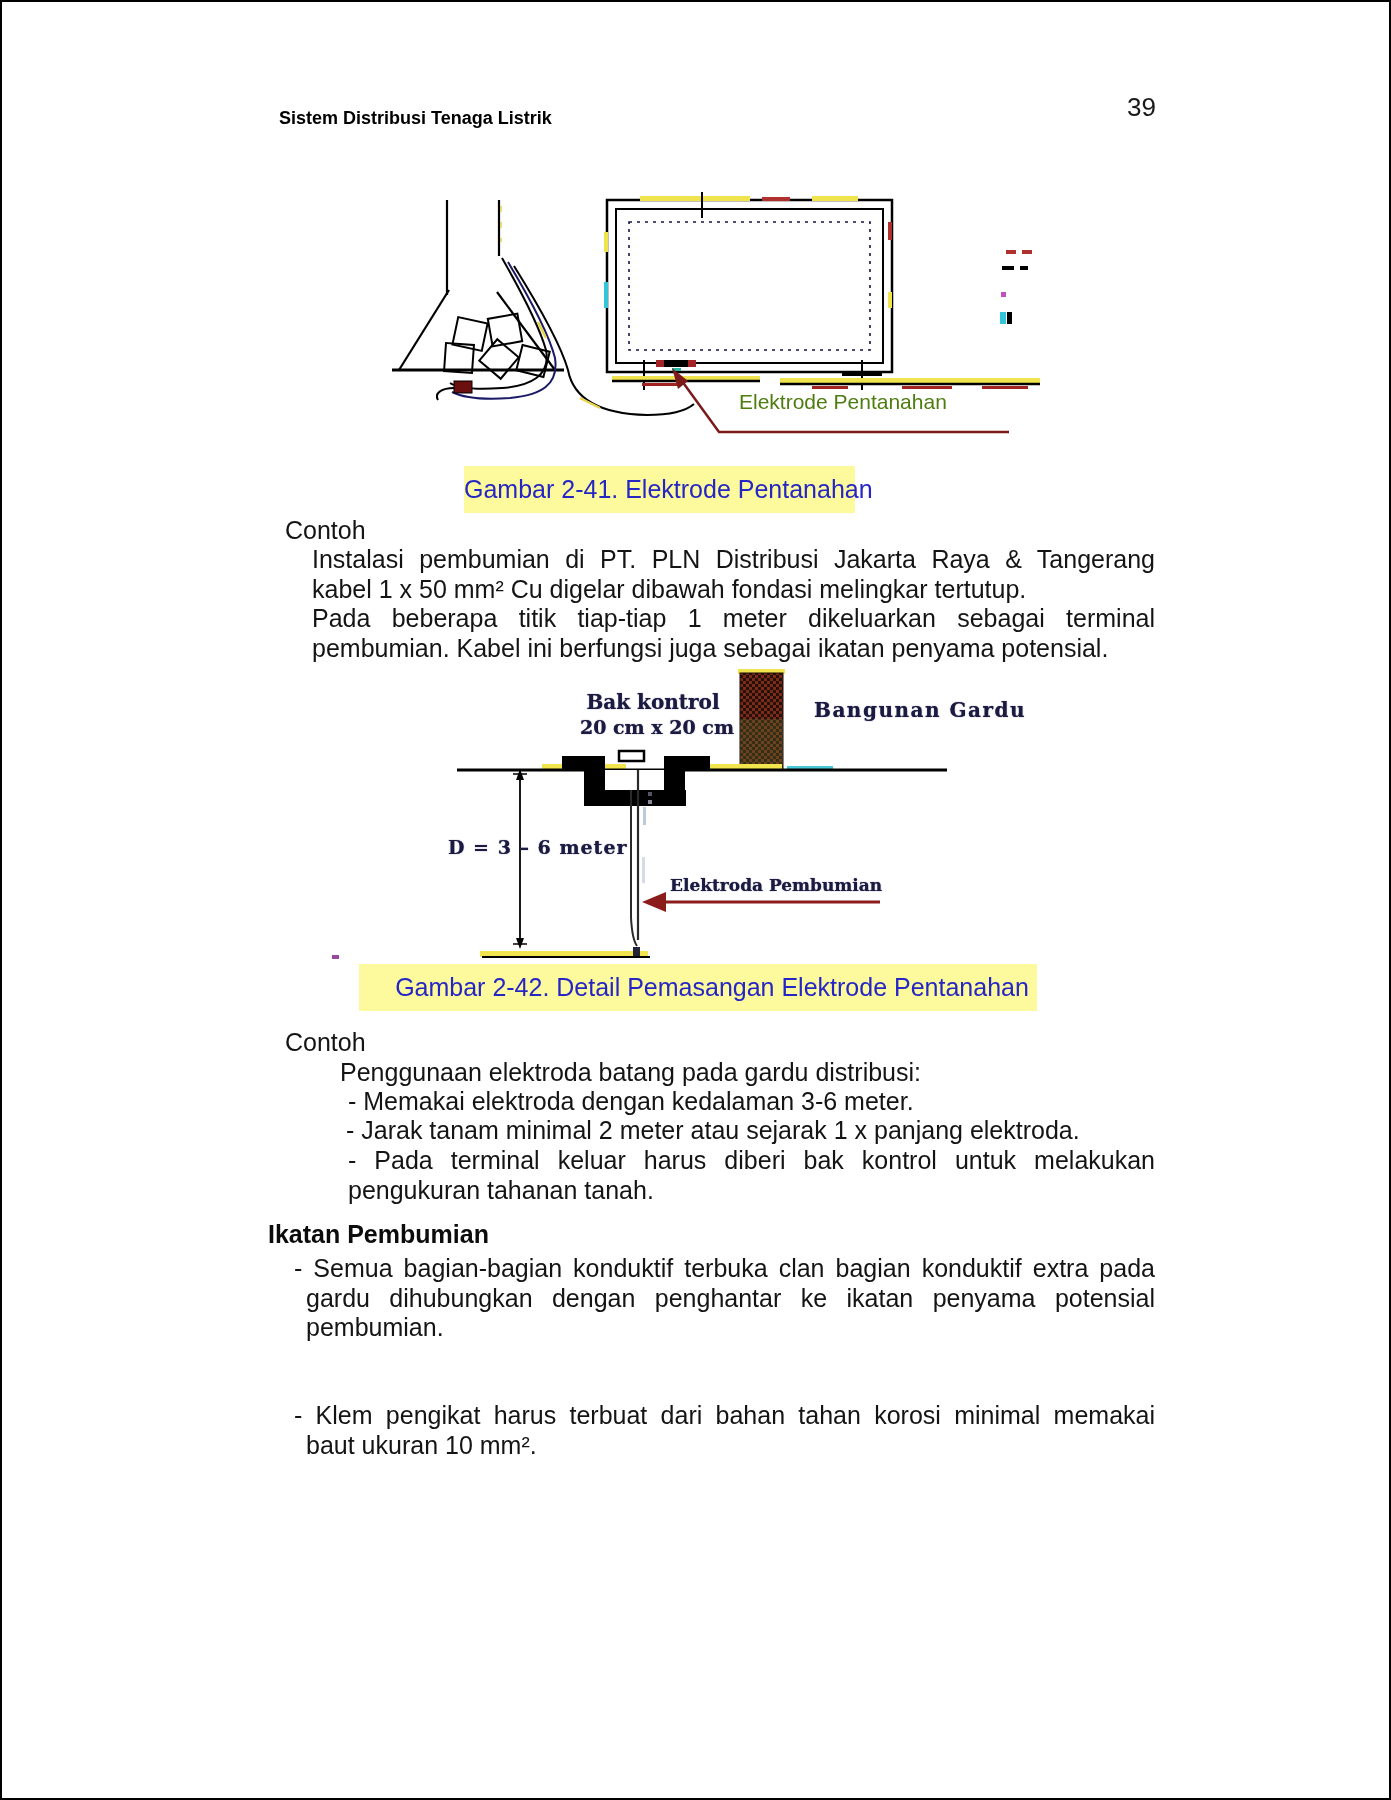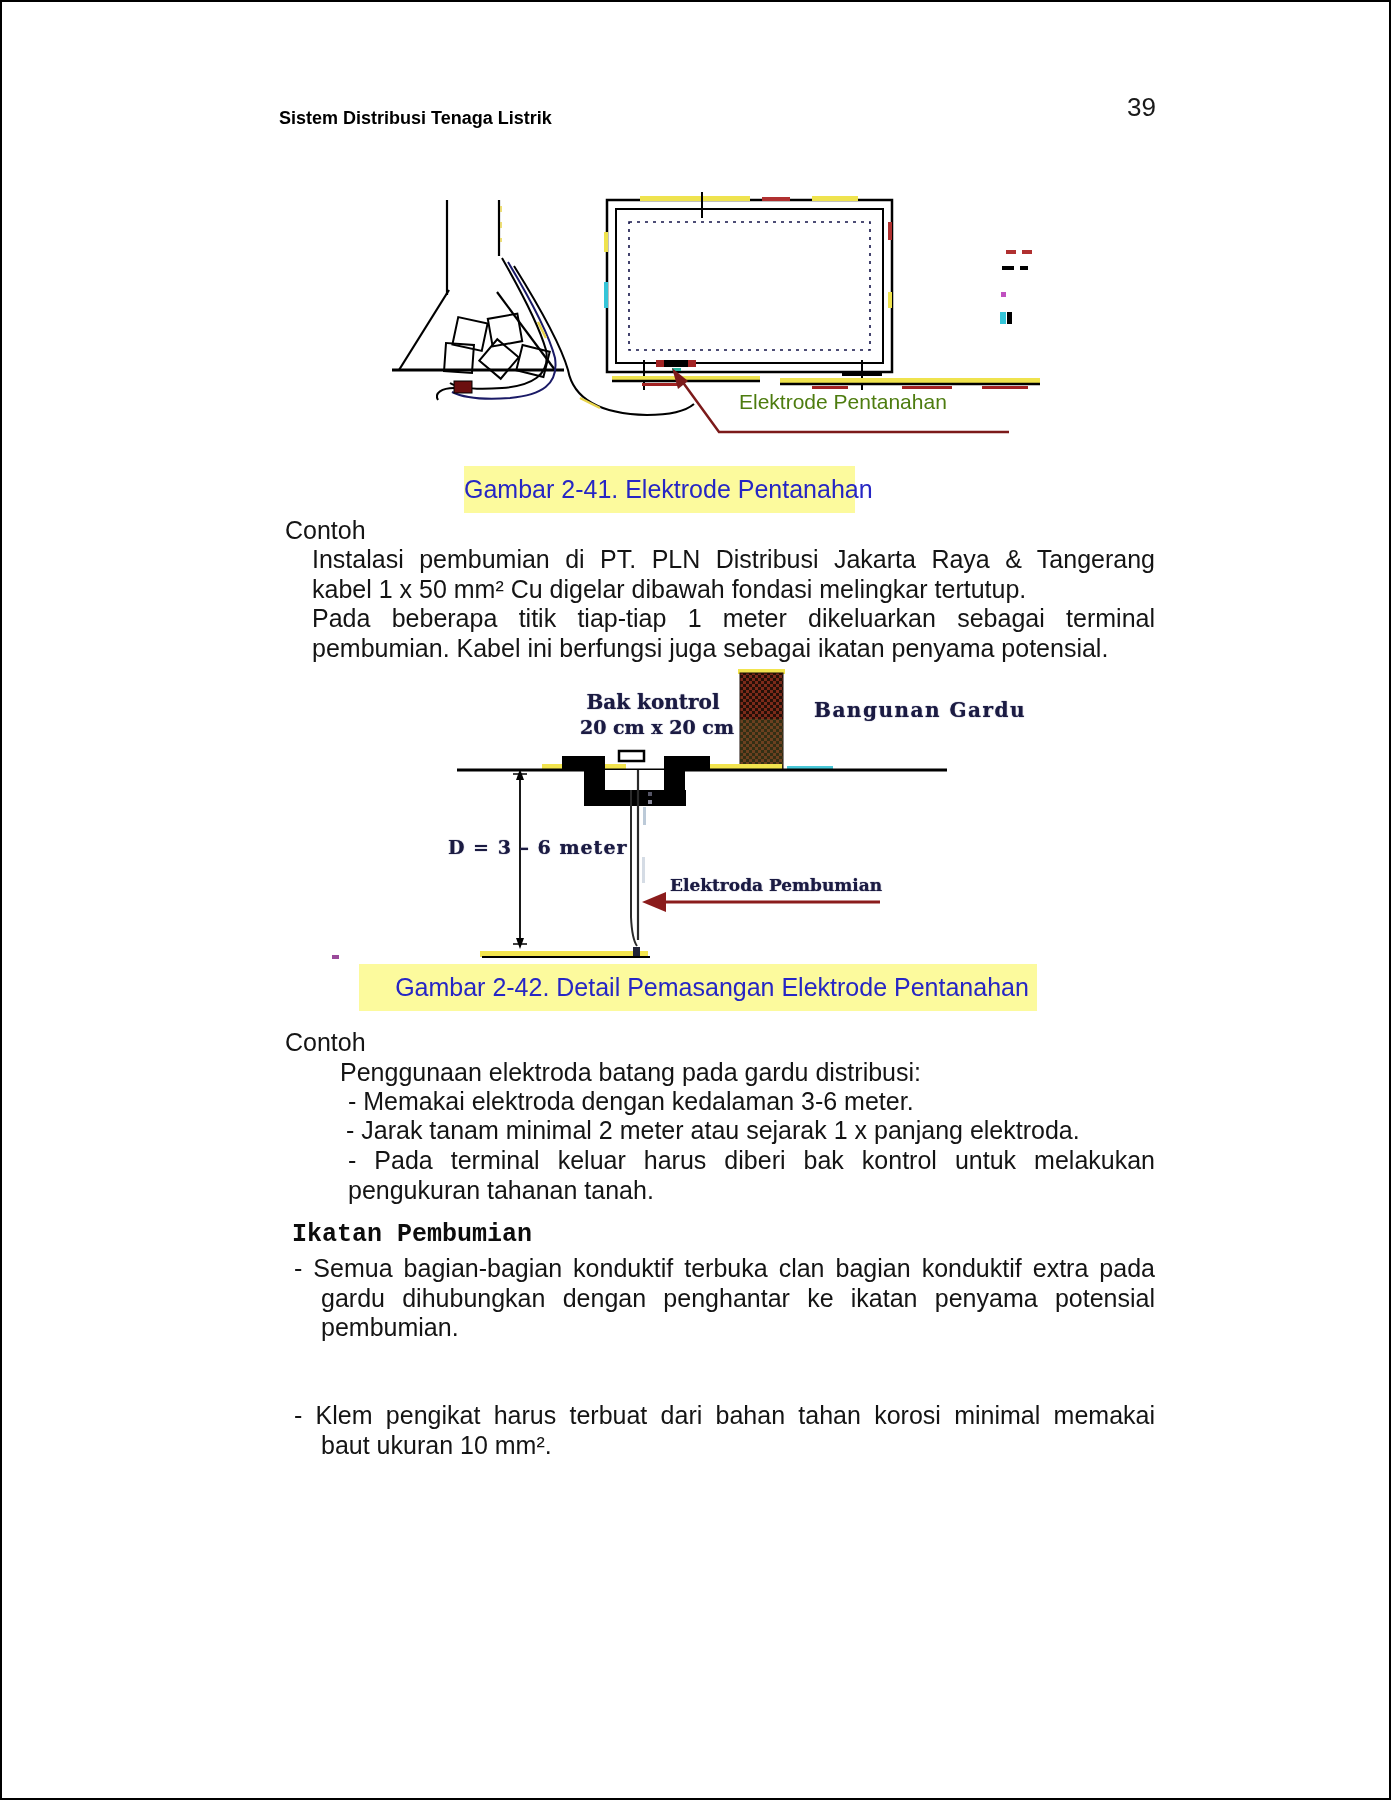--- a/index.html
+++ b/index.html
@@ -8,21 +8,21 @@
   .hdr{font-size:18px;font-weight:bold;color:#000;}
   .pgnum{font-size:26px;color:#1a1a1a;}
   .bodyline{font-size:25px;line-height:29.5px;color:#141414;white-space:normal;}
   .just{text-align:justify;text-align-last:justify;}
   .capbox{background:#fcfa9d;}
   .captext{display:block;font-size:25px;line-height:47px;color:#2626c4;text-align:center;white-space:nowrap;}
   .bluelabel{font-size:21px;color:#4d7c0f;white-space:nowrap;}
   .figlabel{font-family:"DejaVu Serif",serif;font-weight:bold;color:#1b1b42;white-space:nowrap;text-shadow:0 0 1px #3a3a66;}
   .center{text-align:center;}
   .boldhead{font-size:25px;line-height:29.5px;font-weight:bold;color:#0c0c0c;}
-  .ml16{margin-left:27px;}
+  .ml16{margin-left:12px;}
   svg{display:block;}
 </style>
 </head>
 <body>
 
 <div class="page">
 
   <div class="abs hdr" style="left:277px;top:106px;">Sistem Distribusi Tenaga Listrik</div>
   <div class="abs pgnum" style="left:1125px;top:90px;">39</div>
 
@@ -191,21 +191,21 @@
 
   <div class="abs bodyline" style="left:283px;top:1026px;">Contoh</div>
   <div class="abs bodyline" style="left:338px;top:1056px;">Penggunaan elektroda batang pada gardu distribusi:</div>
   <div class="abs bodyline" style="left:346px;top:1085px;">-  Memakai elektroda dengan kedalaman 3-6 meter.</div>
   <div class="abs bodyline" style="left:344px;top:1114px;">- Jarak tanam minimal 2 meter atau sejarak 1 x panjang elektroda.</div>
   <div class="abs" style="left:346px;top:1144px;width:807px;">
     <div class="bodyline just">- Pada terminal keluar harus diberi bak kontrol untuk melakukan</div>
     <div class="bodyline">pengukuran tahanan tanah.</div>
   </div>
 
-  <div class="abs boldhead" style="left:290px;top:1218px;font-family:Liberation Mono, monospace;">Ikatan Pembumian</div>
+  <div class="abs boldhead" style="left:266px;top:1218px;">Ikatan Pembumian</div>
   <div class="abs" style="left:292px;top:1252px;width:861px;">
     <div class="bodyline just">- Semua bagian-bagian konduktif terbuka clan bagian konduktif extra pada</div>
     <div class="bodyline just ml16">gardu dihubungkan dengan penghantar ke ikatan penyama potensial</div>
     <div class="bodyline ml16">pembumian.</div>
   </div>
   <div class="abs" style="left:292px;top:1399px;width:861px;">
     <div class="bodyline just">- Klem pengikat harus terbuat dari bahan tahan korosi minimal memakai</div>
     <div class="bodyline ml16">baut ukuran 10 mm².</div>
   </div>
 

